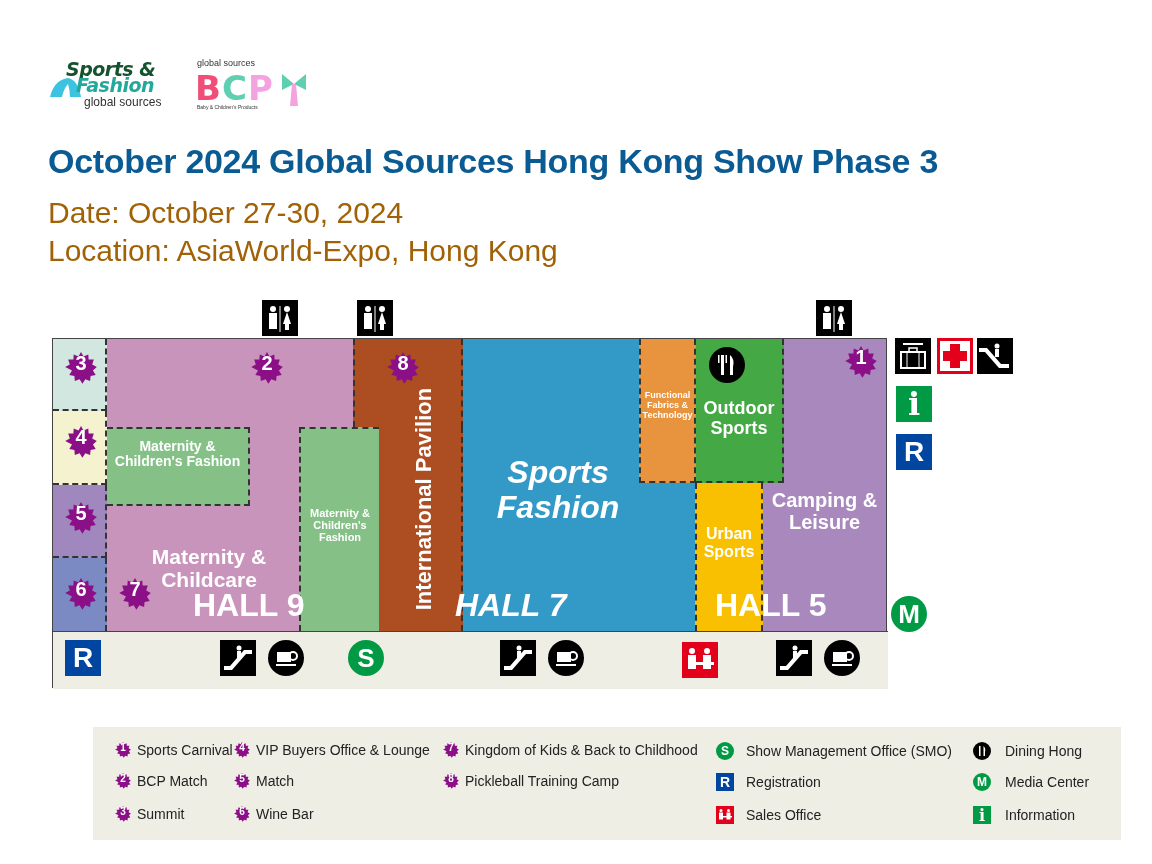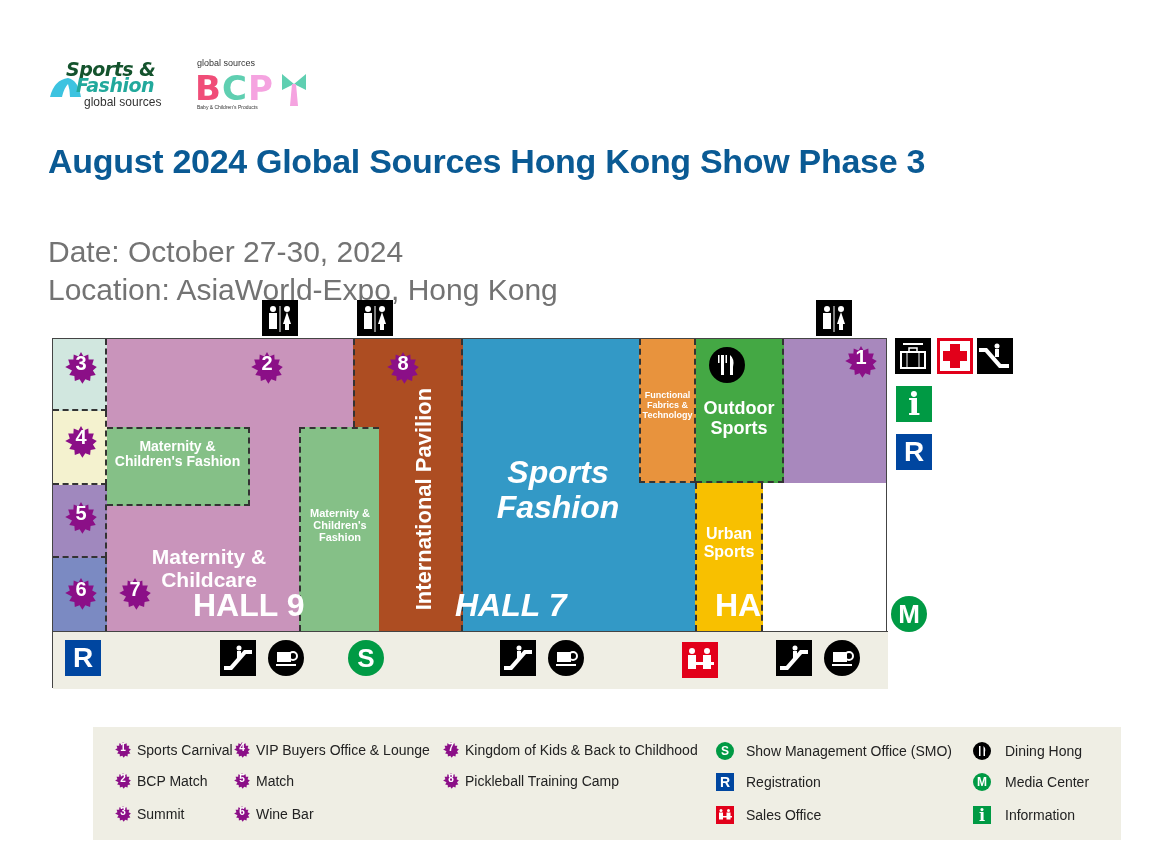--- a/index.html
+++ b/index.html
@@ -10,21 +10,21 @@
   .so-l1{position:absolute;left:18px;top:0;font:italic 900 19px "DejaVu Sans",sans-serif;color:#14532d;letter-spacing:-0.5px;}
   .so-l2{position:absolute;left:28px;top:16px;font:italic 900 19px "DejaVu Sans",sans-serif;color:#22a99c;letter-spacing:-0.5px;}
   .so-l3{position:absolute;left:36px;top:37px;font:12px "Liberation Sans",sans-serif;color:#333;}
   .so-tent{position:absolute;left:0;top:18px;width:34px;height:22px;}
   .logo-bcp{left:195px;top:58px;width:120px;height:56px;}
   .bcp-gs{position:absolute;left:2px;top:0;font:9px "Liberation Sans",sans-serif;color:#333;}
   .bcp-letters{position:absolute;left:0;top:10px;font:900 34px "DejaVu Sans",sans-serif;letter-spacing:1px;}
   .bcp-sub{position:absolute;left:2px;top:46px;font:5px "Liberation Sans",sans-serif;color:#333;}
   
   .title{left:48px;top:142px;font:bold 34px "Liberation Sans",sans-serif;color:#0a5a94;white-space:nowrap;letter-spacing:-0.3px;}
-  .sub{left:48px;font:30px "Liberation Sans",sans-serif;color:#737373;white-space:nowrap;margin-top:39px;}
+  .sub{left:48px;font:30px "Liberation Sans",sans-serif;color:#a16207;white-space:nowrap;}
   
   .map{left:52px;top:338px;width:835px;height:350px;}
   .zone{position:absolute;box-sizing:border-box;}
   .dash-r{border-right:2px dashed #333;}
   .dash-l{border-left:2px dashed #333;}
   .dash-b{border-bottom:2px dashed #333;}
   .dash-t{border-top:2px dashed #333;}
   .lbl{position:absolute;color:#fff;font-weight:bold;text-align:center;line-height:1.1;font-family:"Liberation Sans",sans-serif;}
   .hall{position:absolute;color:#fff;font:bold 32px "Liberation Sans",sans-serif;white-space:nowrap;}
   .badge{position:absolute;width:32px;height:32px;}
@@ -63,21 +63,21 @@
     <span style="color:#f04d78">B</span><span style="color:#5fcfb1">C</span><span style="color:#f5a3e0">P</span>
   </div>
   <svg class="abs" style="left:84px;top:12px" width="30" height="36" viewBox="0 0 30 36">
     <path d="M15 14 L3 4 L3 20 Z" fill="#5fcfb1"></path>
       <path d="M15 14 L27 4 L27 20 Z" fill="#5fcfb1"></path>
     <path d="M13 14 L17 14 L19 36 L11 36 Z" fill="#f5a3e0"></path>
   </svg>
   <div class="bcp-sub">Baby &amp; Children's Products</div>
 </div>
 
-<div class="abs title">August 2024 Global Sources Hong Kong Show Phase 3</div>
+<div class="abs title">October 2024 Global Sources Hong Kong Show Phase 3</div>
 <div class="abs sub" style="top:196px">Date: October 27-30, 2024</div>
 <div class="abs sub" style="top:234px">Location: AsiaWorld-Expo, Hong Kong</div>
 
 <div class="wc" style="left:262px;top:300px">
   <svg width="36" height="36" viewBox="0 0 36 36">
       <circle cx="11" cy="9" r="3" fill="#fff"></circle>
       <rect x="7" y="13" width="8" height="16" fill="#fff"></rect>
       <line x1="18" y1="6" x2="18" y2="32" stroke="#fff"></line>
       <circle cx="25" cy="9" r="3" fill="#fff"></circle>
       <path d="M21 24 L25 12 L29 24 Z" fill="#fff"></path>
@@ -138,20 +138,23 @@
 
   <div class="zone dash-r dash-b" style="left:643px;top:0;width:88px;height:144px;background:#44a844;">
     <div class="lbl" style="left:0;top:60px;width:86px;font-size:18px;">Outdoor Sports</div>
   </div>
 
   <div class="zone dash-l dash-r" style="left:642px;top:144px;width:68px;height:148px;background:#f8c000;">
     <div class="lbl" style="left:0;top:42px;width:64px;font-size:16px;">Urban Sports</div>
   </div>
 
   <div class="zone" style="left:731px;top:0;width:102px;height:144px;background:#a888bd;"></div>
+  <div class="zone" style="left:710px;top:144px;width:123px;height:148px;background:#a888bd;">
+    <div class="lbl" style="left:0;top:6px;width:123px;font-size:20px;">Camping &amp; Leisure</div>
+  </div>
 
   <div class="hall" style="left:140px;top:248px;">HALL 9</div>
   <div class="hall" style="left:402px;top:248px;font-style:italic;">HALL 7</div>
   <div class="hall" style="left:662px;top:248px;">HALL 5</div>
 
   <div class="badge" style="left:12px;top:13px">
       <svg width="32" height="32">
         <use href="#burst"></use>
       </svg>
       <span>3</span>

